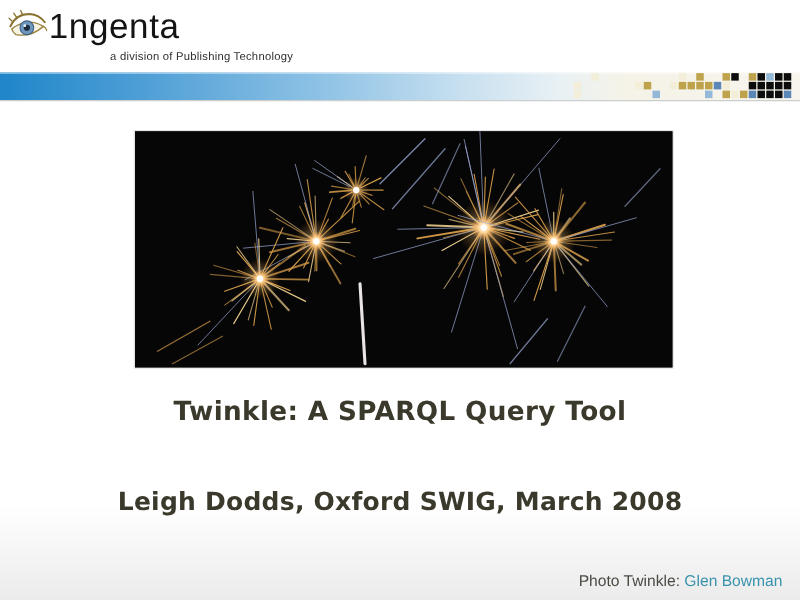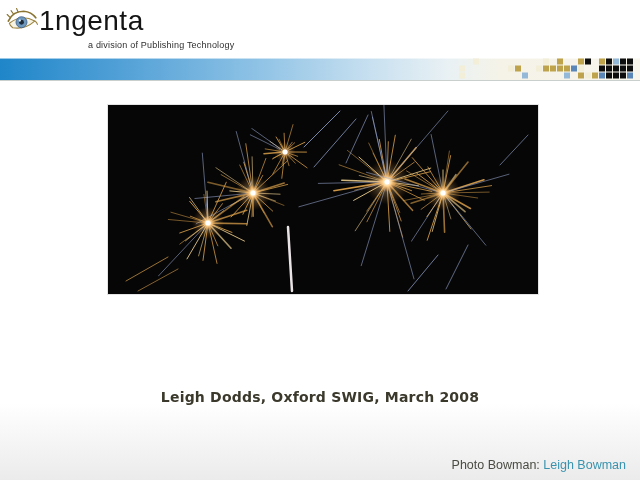--- a/index.html
+++ b/index.html
@@ -40,21 +40,21 @@
   .photo svg{display:block;width:430px;height:189px;}
 
   
   .title{
     position:absolute;left:0;top:303px;width:640px;text-align:center;
     font-family:"DejaVu Sans",sans-serif;font-weight:700;font-size:21px;
     color:#3b392c;letter-spacing:0.3px;
   }
   .subtitle{
     position:absolute;left:0;top:354px;width:640px;text-align:center;
-    font-family:"DejaVu Sans",sans-serif;font-weight:700;font-size:14px;
+    font-family:"DejaVu Sans",sans-serif;font-weight:700;font-size:20px;
     color:#3b392c;letter-spacing:0.2px;margin-top:35px;
   }
 
   
   .credit{
     position:absolute;top:458px;right:14px;
     font-size:12.5px;color:#4b4b44;
   }
   .credit a{color:#3a93ae;text-decoration:none;}
 </style>
@@ -292,20 +292,21 @@
         <line x1="206" y1="62" x2="248" y2="14" stroke="#9aa9d4" stroke-width="1" stroke-linecap="round" opacity="0.7"></line>
         <line x1="238" y1="58" x2="260" y2="10" stroke="#9aa9d4" stroke-width="1" stroke-linecap="round" opacity="0.6"></line>
         <line x1="60" y1="152" x2="18" y2="176" stroke="#d99f4a" stroke-width="1" stroke-linecap="round" opacity="0.7"></line>
         <line x1="70" y1="164" x2="30" y2="186" stroke="#d99f4a" stroke-width="1" stroke-linecap="round" opacity="0.6"></line>
         <line x1="330" y1="150" x2="300" y2="186" stroke="#9aa9d4" stroke-width="1" stroke-linecap="round" opacity="0.7"></line>
         <line x1="360" y1="140" x2="338" y2="184" stroke="#9aa9d4" stroke-width="1" stroke-linecap="round" opacity="0.6"></line>
         <line x1="392" y1="60" x2="420" y2="30" stroke="#9aa9d4" stroke-width="1" stroke-linecap="round" opacity="0.6"></line>
       </svg>
   </figure>
 
+  <h1 class="title">Twinkle: A SPARQL Query Tool</h1>
   <h2 class="subtitle">Leigh Dodds, Oxford SWIG, March 2008</h2>
 
   <div class="credit">
-    <span>Photo Bowman:</span>
-    <a href="#">Leigh Bowman</a>
+    <span>Photo Twinkle:</span>
+    <a href="#">Glen Bowman</a>
   </div>
 
 </div>
 
 </body></html>

